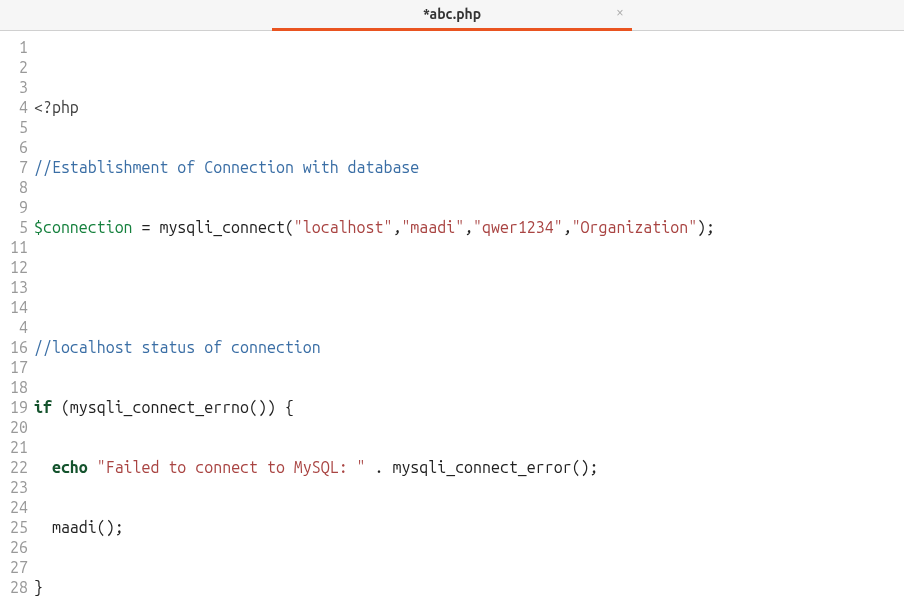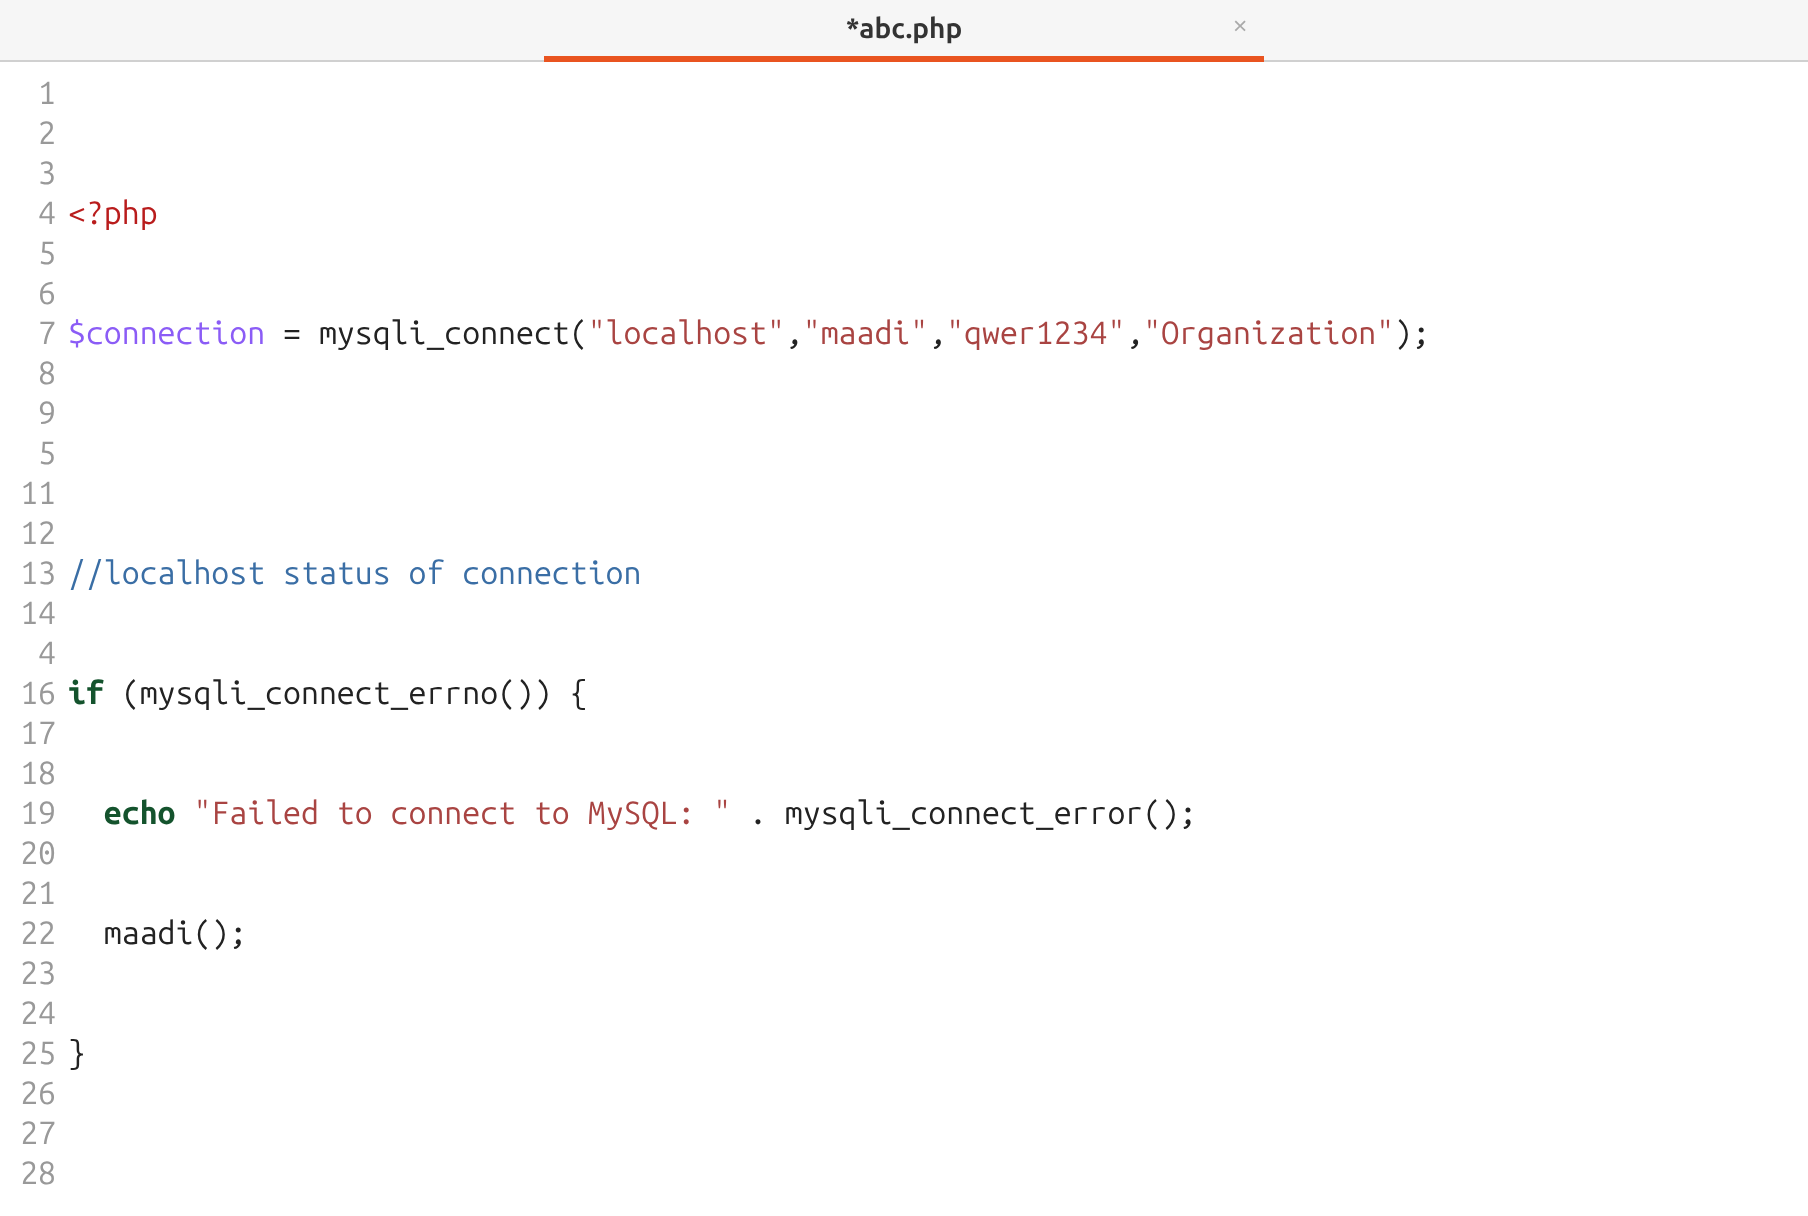--- a/index.html
+++ b/index.html
@@ -64,23 +64,23 @@
   .code {
     flex: 1;
     line-height: 20px;
     white-space: pre;
     position: relative;
     font-size: 16px;
   }
   .line { height: 20px; position: relative; }
   .c-blue    { color: #3a6ea5; }
   .c-navy    { color: #14532d; font-weight: bold; }
-  .c-green   { color: #b91c1c; }
+  .c-green   { color: #404040; }
   .c-string  { color: #a94442; }
-  .c-var     { color: #8b5cf6; }
+  .c-var     { color: #15803d; }
   .c-black   { color: #222; }
 </style>
 </head>
 <body>
 
 <div class="titlebar">
   <div class="tab">
     <span>*abc.php</span>
     <span class="tab-close">×</span>
   </div>
@@ -113,20 +113,21 @@
       <div>23</div>
       <div>24</div>
       <div>25</div>
       <div>26</div>
       <div>27</div>
       <div>28</div>
     </div>
   <div class="code">
 
     <div class="line"><span class="c-green">&lt;?php</span></div>
+    <div class="line"><span class="c-blue">//Establishment of Connection with database</span></div>
     <div class="line"><span class="c-var">$connection</span><span class="c-black"> = mysqli_connect(</span><span class="c-string">"localhost"</span><span class="c-black">,</span><span class="c-string">"maadi"</span><span class="c-black">,</span><span class="c-string">"qwer1234"</span><span class="c-black">,</span><span class="c-string">"Organization"</span><span class="c-black">);</span></div>
     <div class="line"></div>
     <div class="line"><span class="c-blue">//localhost status of connection</span></div>
     <div class="line"><span class="c-navy">if</span><span class="c-black"> (mysqli_connect_errno()) {</span></div>
     <div class="line"><span>  </span><span class="c-navy">echo</span><span> </span><span class="c-string">"Failed to connect to MySQL: "</span><span class="c-black"> . mysqli_connect_error();</span></div>
     <div class="line"><span class="c-black">  maadi();</span></div>
     <div class="line"><span class="c-black">}</span></div>
     
     
     

